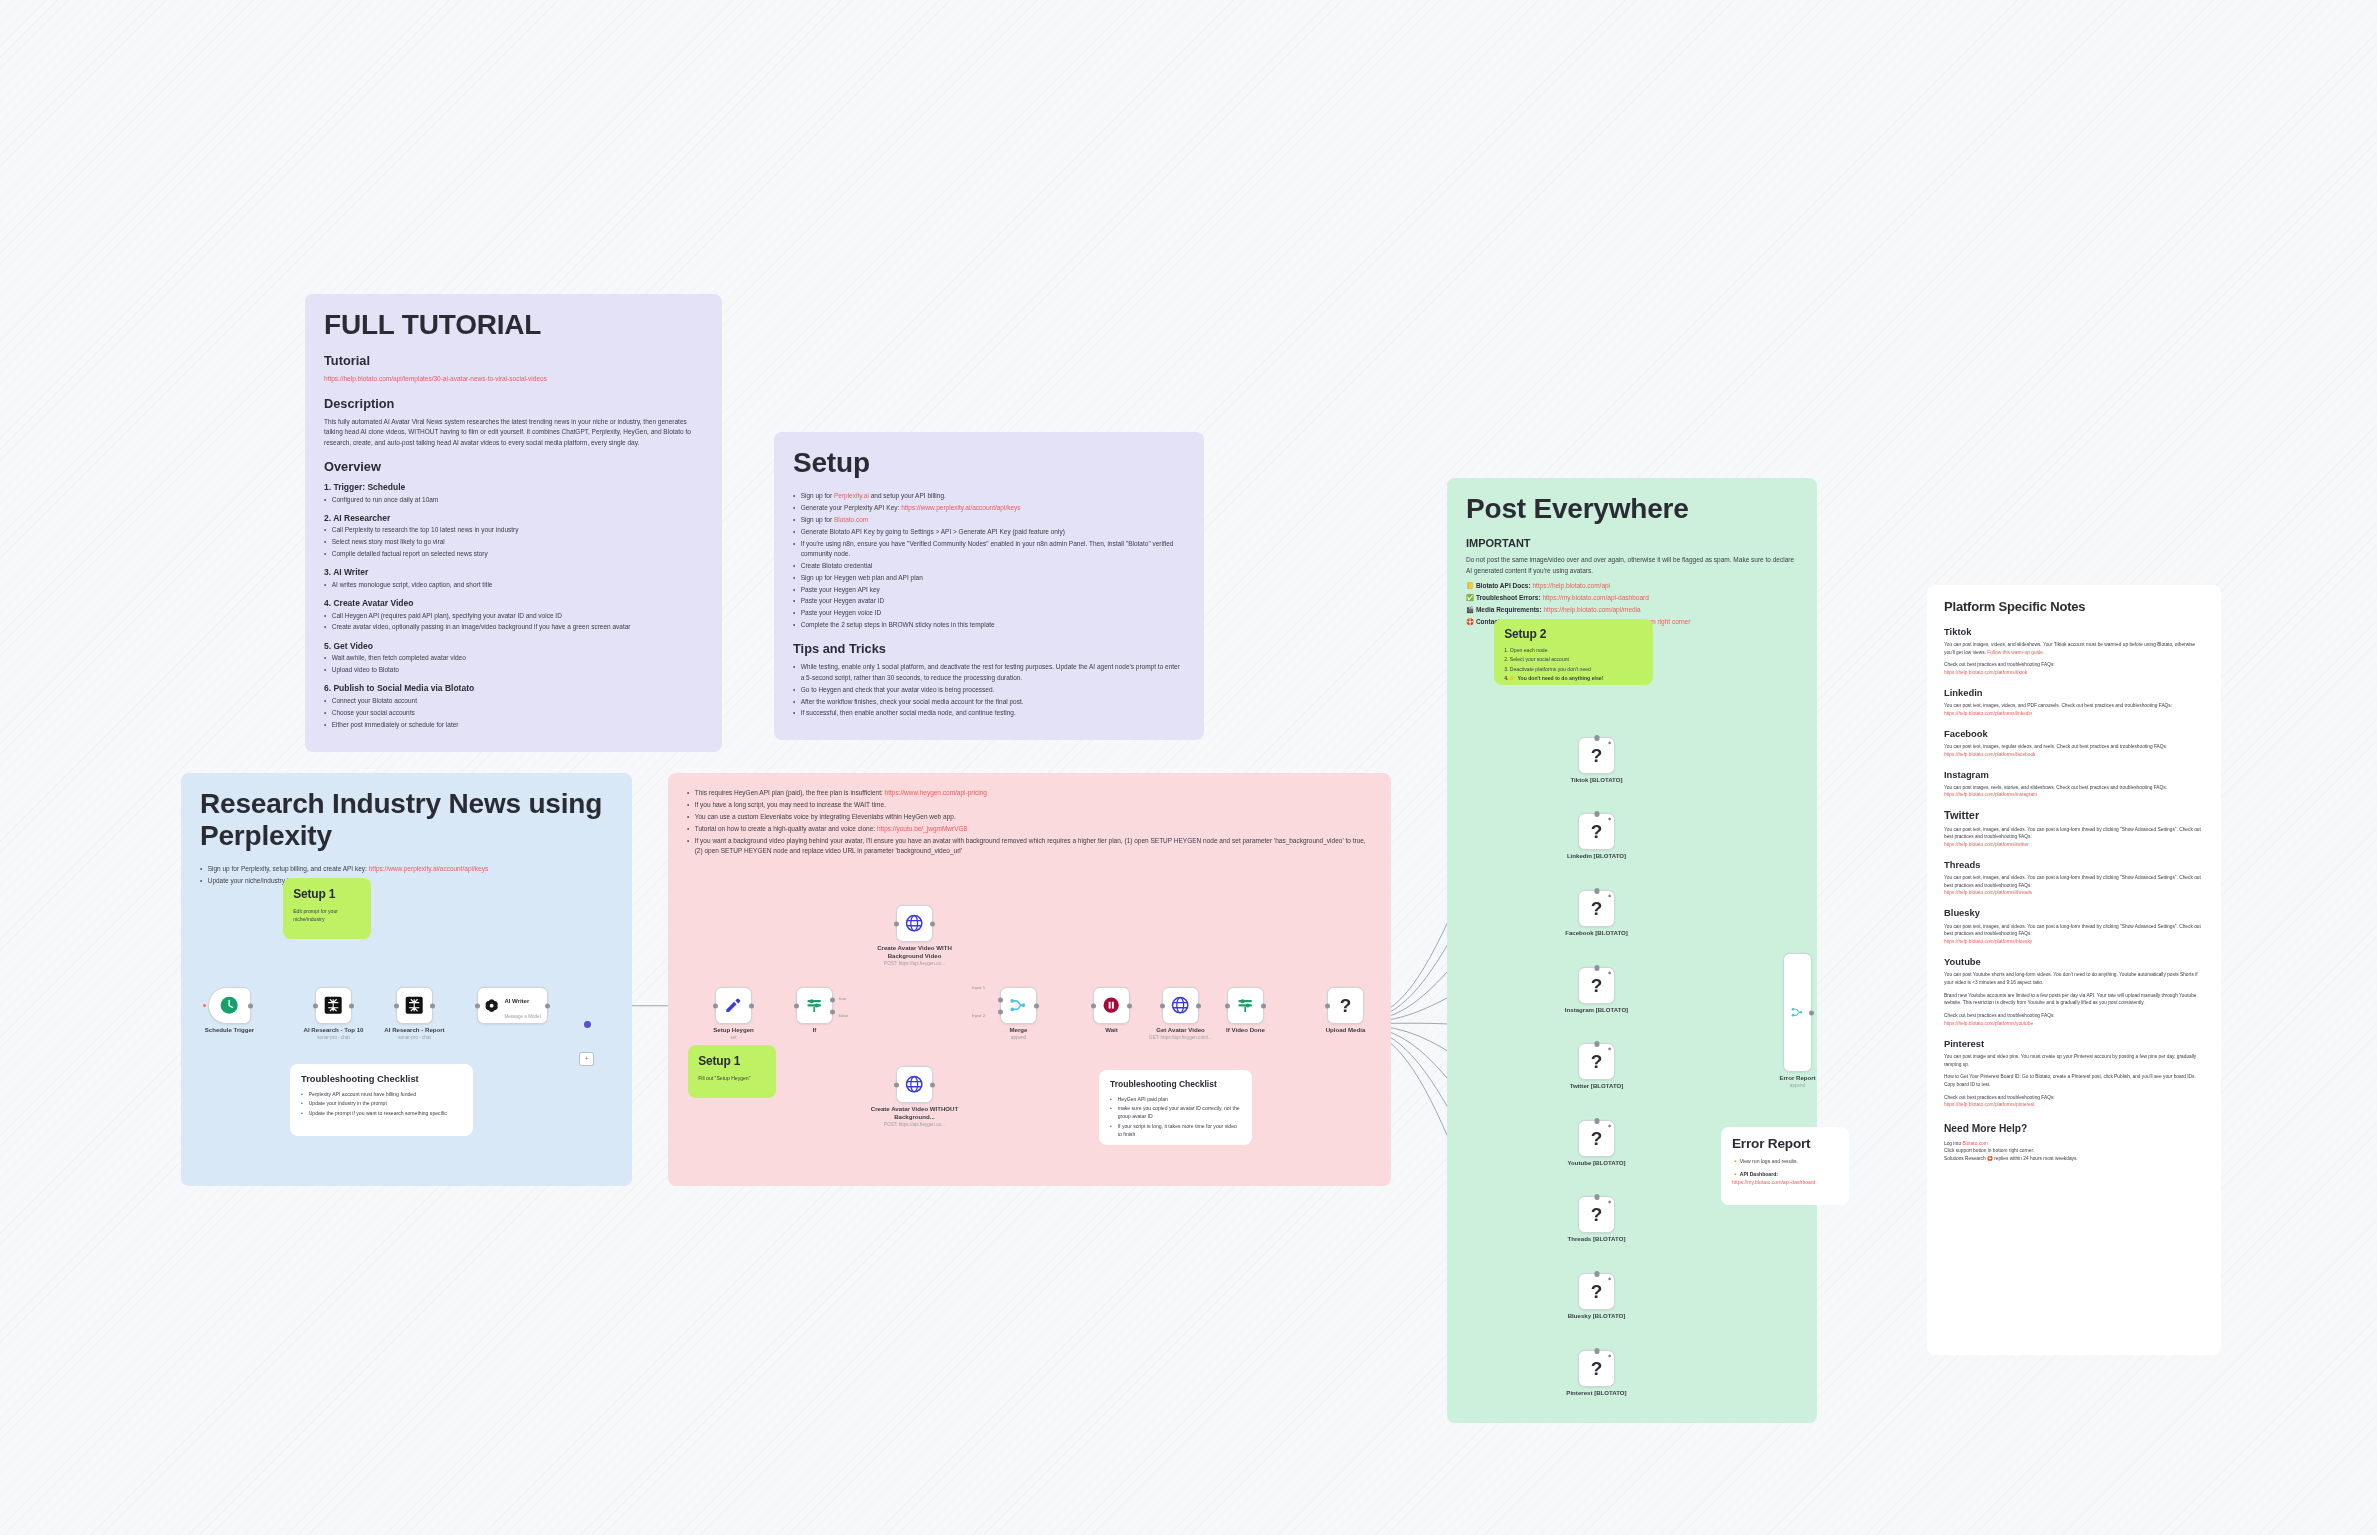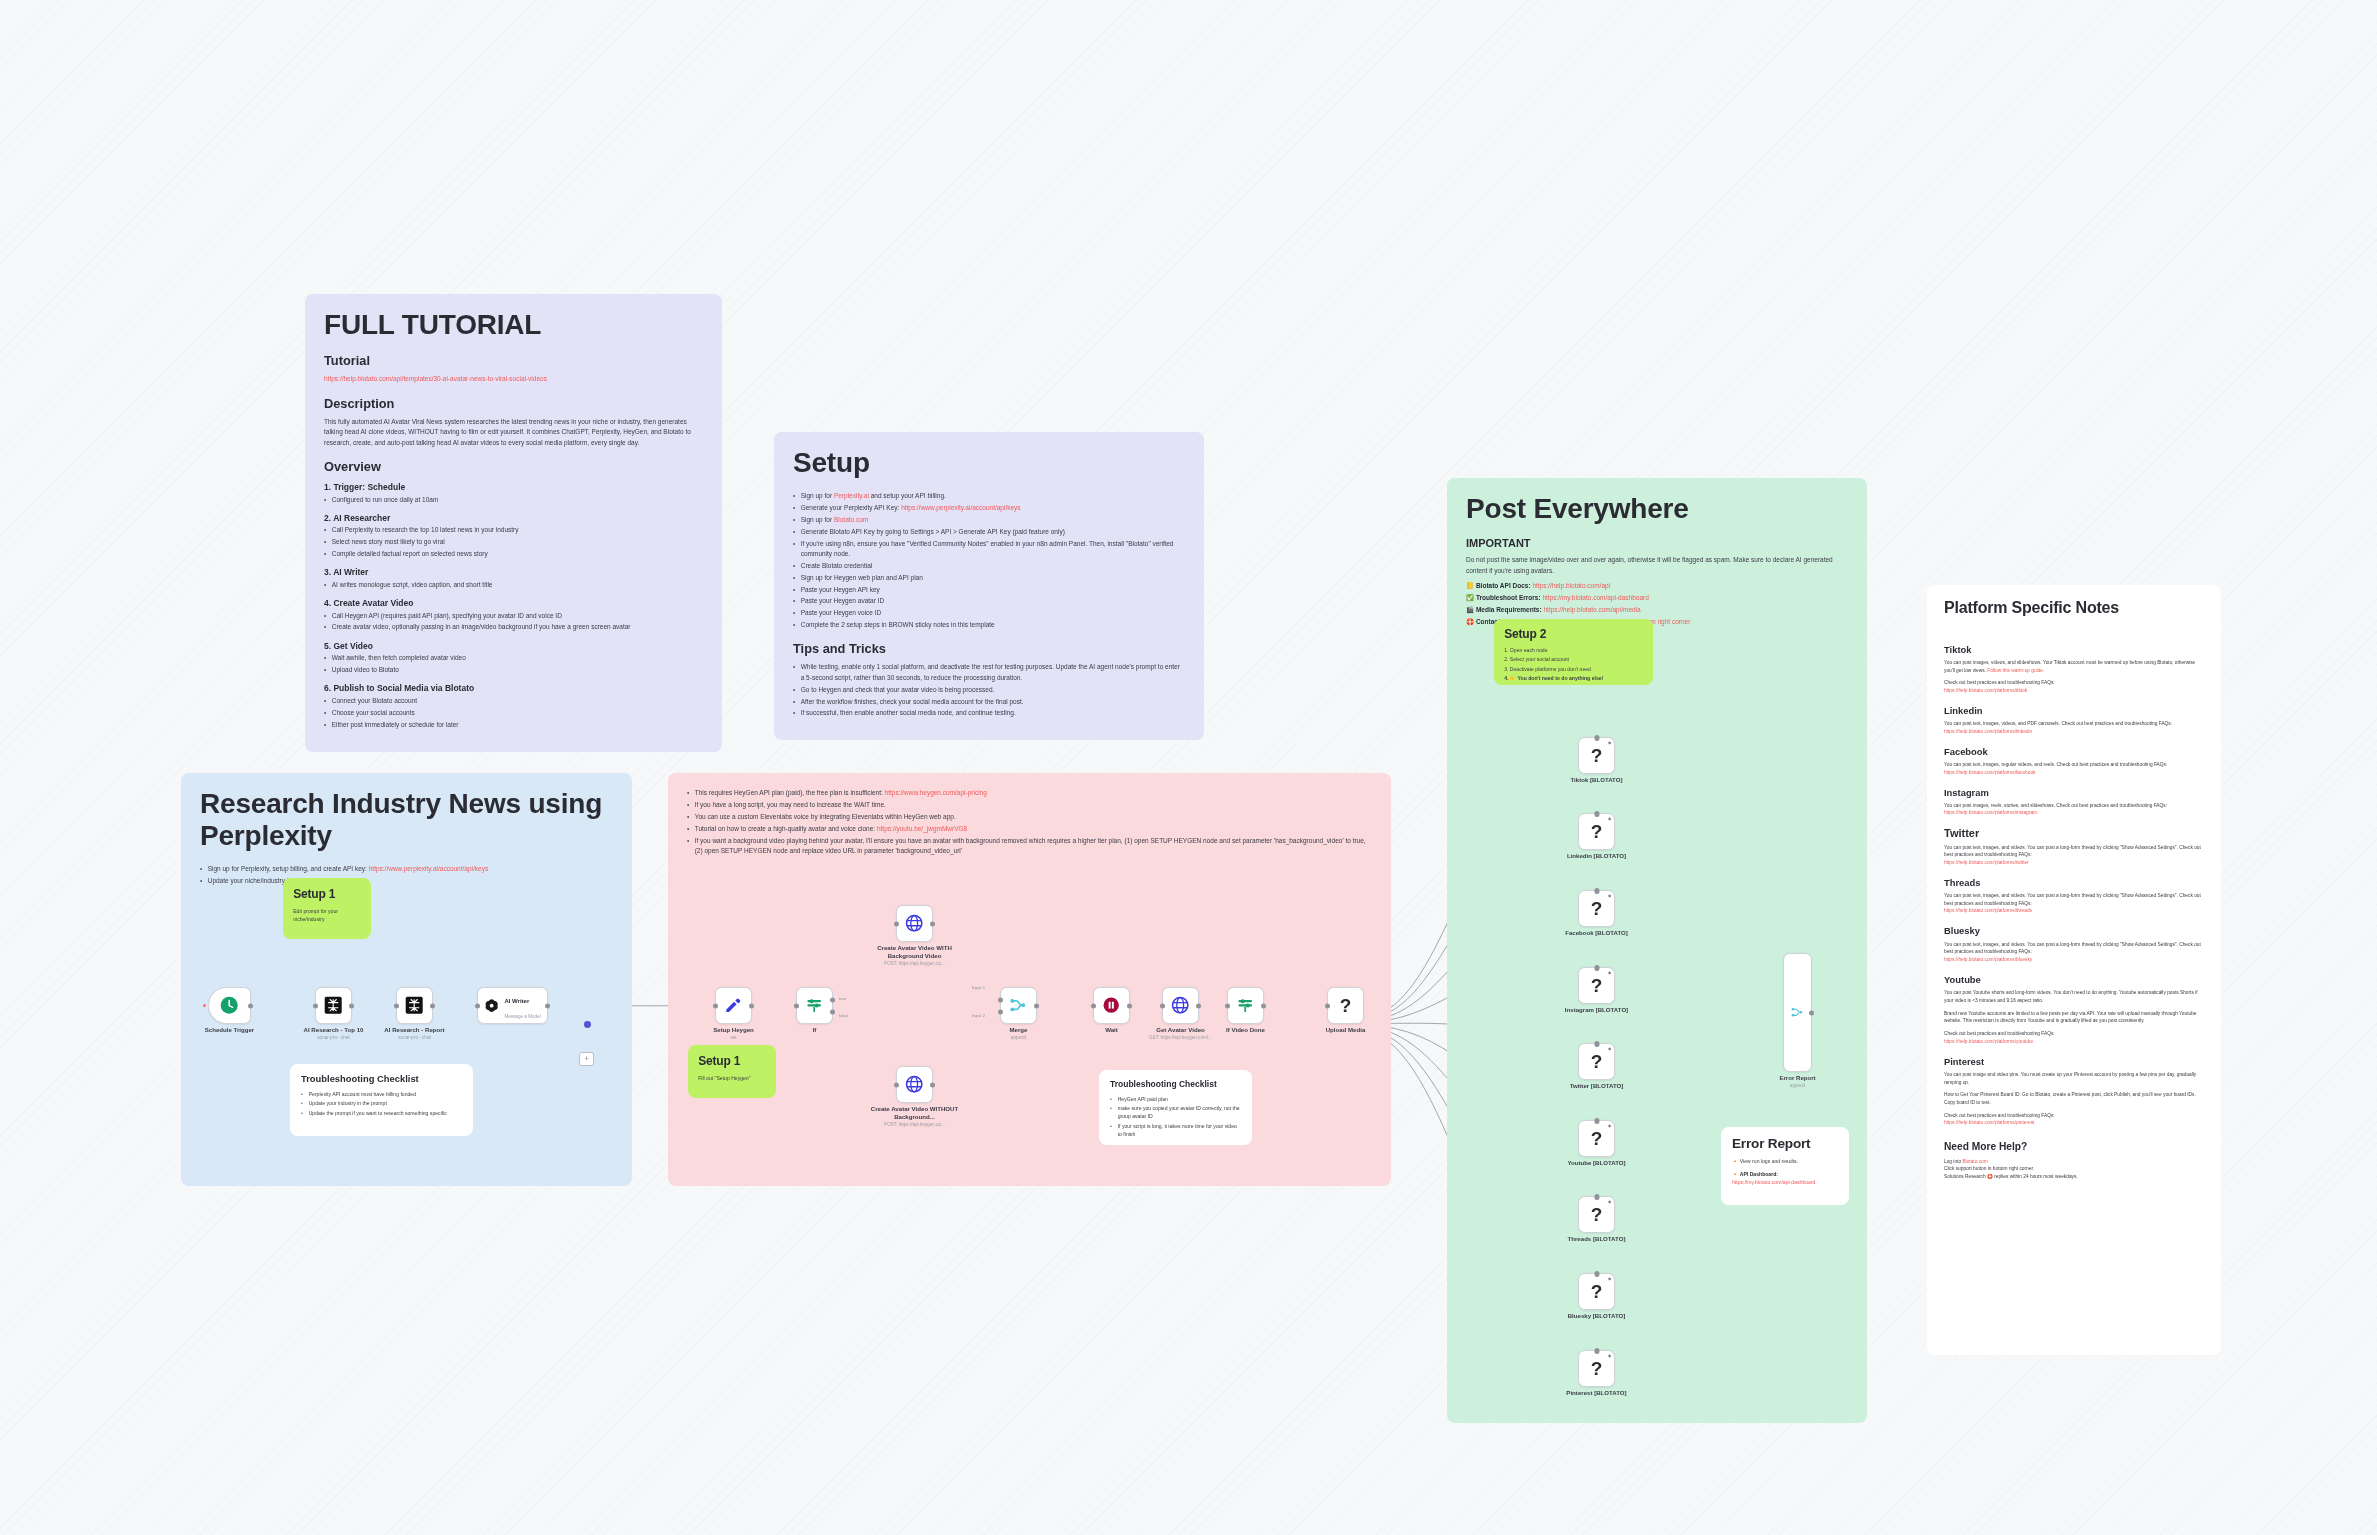--- a/index.html
+++ b/index.html
@@ -248,21 +248,21 @@
 
   <div class="sticky note-white" style="left:1099px; top:1070px; width:153px; height:75px; padding:8.5px 11px;">
     <h2 style="margin-top:0;font-size:8.5px;">Troubleshooting Checklist</h2>
     <ul id="pink-checklist">
         <li style="font-size:5.1px;">HeyGen API paid plan</li>
         <li style="font-size:5.1px;">make sure you copied your avatar ID correctly, not the group avatar ID</li>
         <li style="font-size:5.1px;">If your script is long, it takes more time for your video to finish</li>
       </ul>
   </div>
 
-  <div class="sticky note-green" style="left:1447px; top:478px; width:420px; height:945px;">
+  <div class="sticky note-green" style="left:1447px; top:478px; width:370px; height:945px;">
     <h1>Post Everywhere</h1>
     <h2 style="font-size:11px;">IMPORTANT</h2>
     <p>Do not post the same image/video over and over again, otherwise it will be flagged as spam. Make sure to declare AI generated content if you're using avatars.</p>
     <ul id="green-links">
         <li class="num"><span>📒</span> <span class="b">Blotato API Docs:</span> <a class="lnk">https://help.blotato.com/api</a></li>
         <li class="num"><span>✅</span> <span class="b">Troubleshoot Errors:</span> <a class="lnk">https://my.blotato.com/api-dashboard</a></li>
         <li class="num"><span>🎬</span> <span class="b">Media Requirements:</span> <a class="lnk">https://help.blotato.com/api/media</a></li>
         <li class="num"><span>🛟</span> <span class="b">Contact help:</span> <a class="lnk">Log into blotato &gt; click support button in bottom right corner</a></li>
       </ul>
   </div>
@@ -279,21 +279,21 @@
 
   <div class="sticky note-white" style="left:1721px; top:1127px; width:128px; height:78px; padding:8.5px 11px;">
     <h1 style="font-size:13.6px;margin-bottom:6.8px;">Error Report</h1>
     <ul id="error-note-lines">
         <li class="num" style="font-size:5.1px;">🔸 View run logs and results.</li>
         <li class="num" style="font-size:5.1px;margin-top:4.3px;">🔸 <span class="b">API Dashboard:</span><br><a class="lnk">https://my.blotato.com/api-dashboard</a></li>
       </ul>
   </div>
 
   <div class="sticky note-white" style="left:1927px; top:585px; width:294px; height:770px; padding:13.6px 17px;">
-    <h1 style="font-size:16px;margin-bottom:27px;">Platform Specific Notes</h1>
+    <h1 style="font-size:13px;margin-bottom:12px;">Platform Specific Notes</h1>
     <div id="platform-entries">
         <h2 style="font-size:9.4px;margin:10.2px 0 4.3px;">Tiktok</h2>
         <p style="font-size:4.8px;line-height:1.6;">You can post images, videos, and slideshows. Your Tiktok account must be warmed up before using Blotato, otherwise you'll get low views. <a class="lnk">Follow this warm-up guide.</a></p>
         <p style="font-size:4.8px;line-height:1.6;">Check out best practices and troubleshooting FAQs:<br><a class="lnk">https://help.blotato.com/platforms/tiktok</a></p>
         <h2 style="font-size:9.4px;margin:10.2px 0 4.3px;">Linkedin</h2>
         <p style="font-size:4.8px;line-height:1.6;">You can post text, images, videos, and PDF carousels. Check out best practices and troubleshooting FAQs:<br><a class="lnk">https://help.blotato.com/platforms/linkedin</a></p>
         <h2 style="font-size:9.4px;margin:10.2px 0 4.3px;">Facebook</h2>
         <p style="font-size:4.8px;line-height:1.6;">You can post text, images, regular videos, and reels. Check out best practices and troubleshooting FAQs:<br><a class="lnk">https://help.blotato.com/platforms/facebook</a></p>
         <h2 style="font-size:9.4px;margin:10.2px 0 4.3px;">Instagram</h2>
         <p style="font-size:4.8px;line-height:1.6;">You can post images, reels, stories, and slideshows. Check out best practices and troubleshooting FAQs:<br><a class="lnk">https://help.blotato.com/platforms/instagram</a></p>

